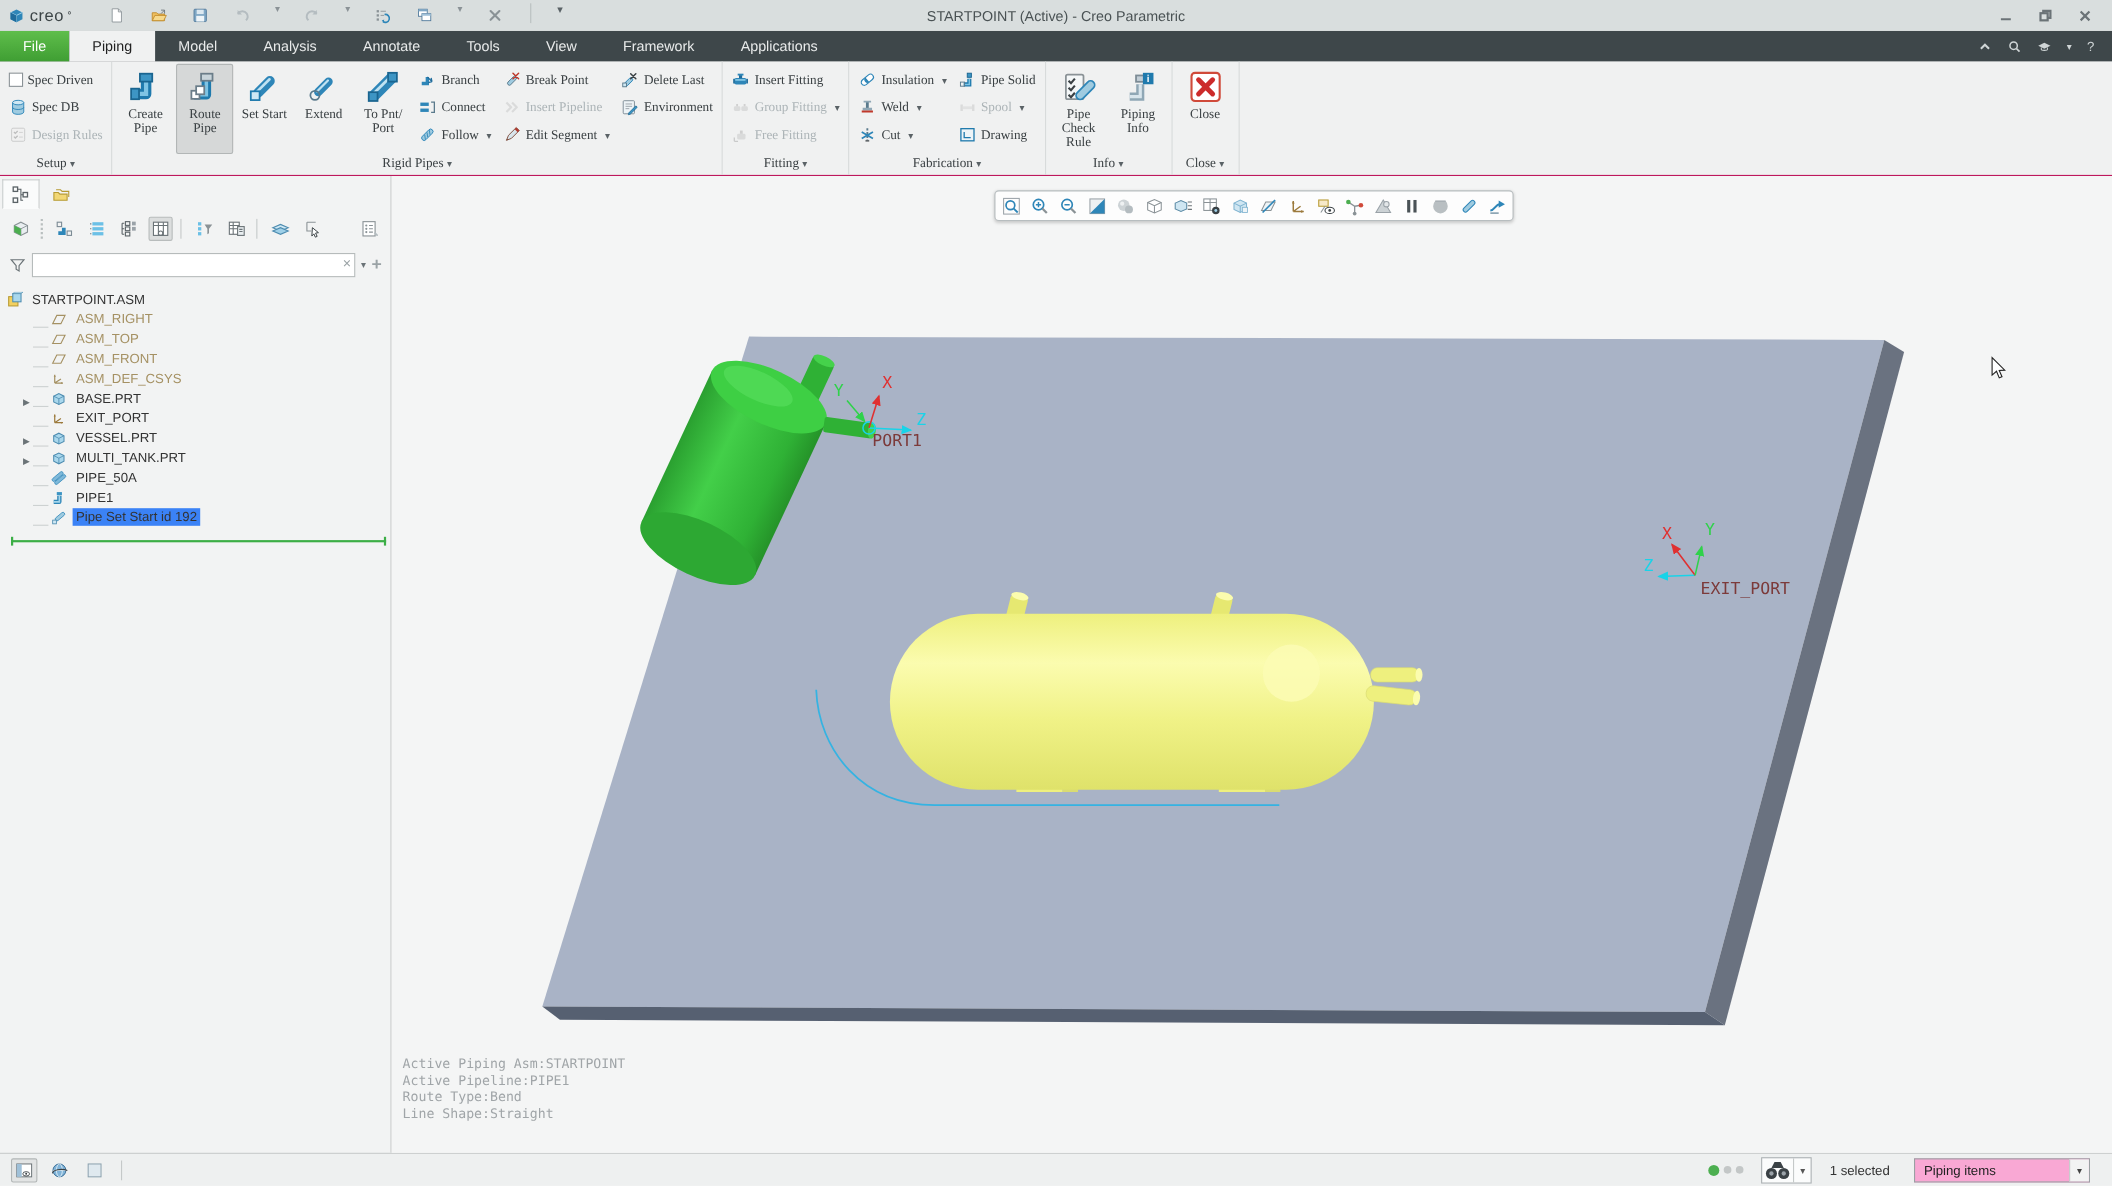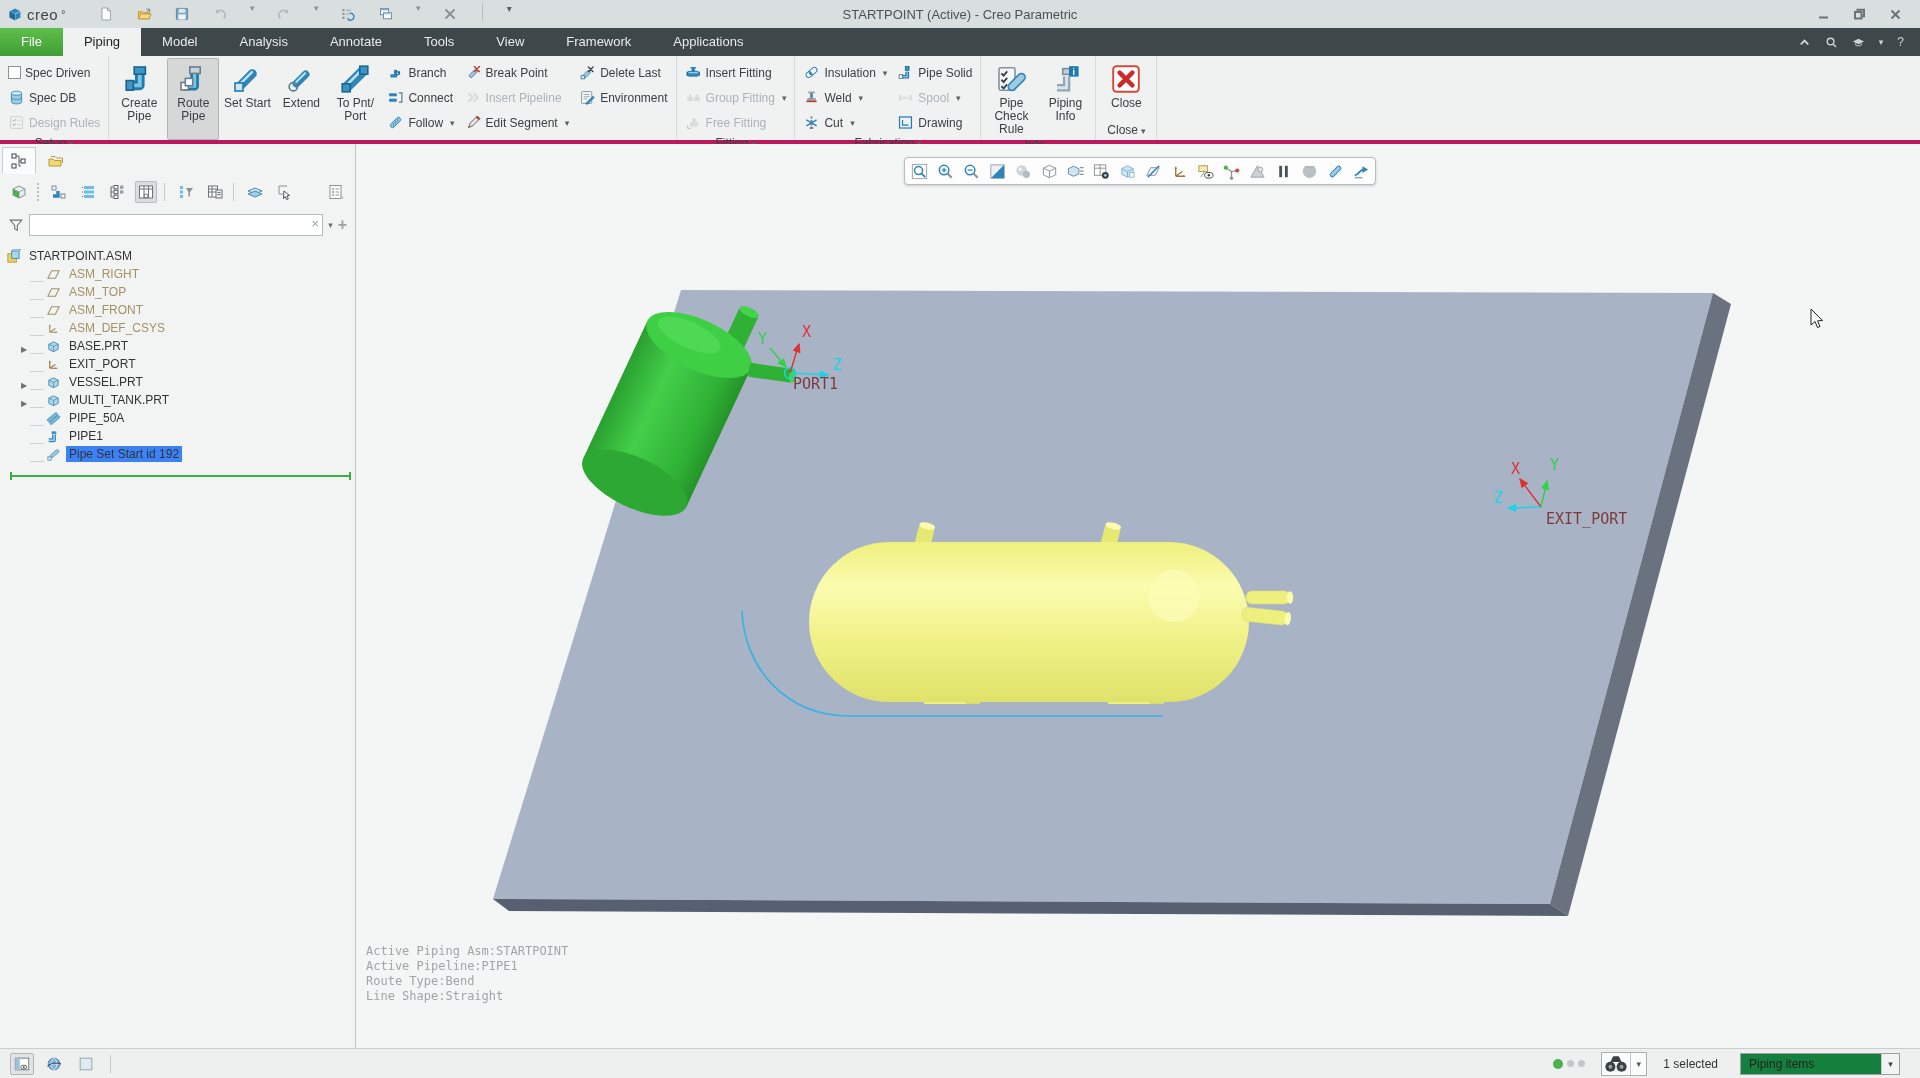--- a/index.html
+++ b/index.html
@@ -25,21 +25,21 @@
   
   .tabbar { height:28px; background:#3e474a; display:flex; align-items:stretch; color:#e9ebeb; font-size:13px; flex:0 0 auto; }
   .tab { padding:0 21px; line-height:28px; cursor:default; }
   .tab.file { background:linear-gradient(#5fbe4b,#3f9e33); color:#fff; }
   .tab.active { background:#f0f1f1; color:#222; }
   .tabtools { margin-left:auto; display:flex; align-items:center; gap:14px; padding-right:16px; color:#cfd5d6; }
   .tabtools svg { width:13px; height:13px; }
   .tt-glyph { font-size:12px; color:#cfd5d6; }
 
   
-  .ribbon { height:88px; background:#f0f1f1; border-bottom:4px solid #be185d; display:flex; align-items:stretch; flex:0 0 auto; }
+  .ribbon { height:104px; background:#f0f1f1; border-bottom:1px solid #be185d; display:flex; align-items:stretch; flex:0 0 auto;font-family:Liberation Serif, serif; }
   .rgroup { display:flex; flex-direction:column; border-right:1px solid #d8dbdb; padding:2px 4px 0 4px; }
   .rgroup-body { flex:1; display:flex; align-items:flex-start; gap:2px; }
   .rgroup-label { text-align:center; font-size:12px; color:#3a4043; padding:1px 6px 3px; white-space:nowrap; }
   .mini-arrow { font-size:9px; color:#5a6266; margin-left:3px; }
   .rb-large-row { display:flex; gap:2px; height:100%; }
   .rb-big { width:52px; display:flex; flex-direction:column; align-items:center; padding-top:4px; gap:2px; border:1px solid transparent; border-radius:2px; }
   .rb-big svg { width:32px; height:32px; flex:0 0 auto; }
   .rb-big .rb-label { font-size:12px; line-height:13px; text-align:center; white-space:pre-line; color:#3a4043; }
   .rb-big.sel { background:#d6d8d8; border-color:#b2b6b6; }
   .rb-col { display:flex; flex-direction:column; justify-content:flex-start; padding-top:2px; }
@@ -102,21 +102,21 @@
   .sb-sep { width:1px; height:18px; background:#c5c9c9; margin:0 4px; }
   .sb-spacer { flex:1; }
   .dots { display:flex; align-items:center; gap:4px; margin-right:8px; }
   .dot { border-radius:50%; }
   .dot.g { width:10px; height:10px; background:#4caf50; }
   .dot.dim { width:7px; height:7px; background:#c3c7c7; }
   .binoc { display:flex; align-items:center; height:24px; border:1px solid #aab0b2; background:#fbfcfc; }
   .binoc .b-ic { width:28px; height:100%; display:flex; align-items:center; justify-content:center; }
   .binoc .b-ar { width:16px; height:100%; display:flex; align-items:center; justify-content:center; border-left:1px solid #c5c9c9; font-size:9px; color:#555; }
   .sel-count { font-size:12px; color:#333; margin:0 14px 0 8px; }
-  .combo { width:160px; height:22px; border:1px solid #9aa0a3; background:#15803d; display:flex; align-items:center; margin-right:10px; }
+  .combo { width:160px; height:22px; border:1px solid #9aa0a3; background:#f9a8d4; display:flex; align-items:center; margin-right:10px; }
   .combo .c-text { flex:1; padding-left:8px; font-size:12px; color:#222; }
   .combo .c-btn { width:18px; height:100%; border-left:1px solid #c5c9c9; display:flex; align-items:center; justify-content:center; font-size:9px; color:#444; background:#f2f3f3; }
 </style>
 </head>
 <body>
 
 <svg width="0" height="0" style="position:absolute">
   <defs>
     <linearGradient id="gGreen" x1="0" y1="0" x2="1" y2="0">
       <stop offset="0" stop-color="#2aa030"></stop>
@@ -807,20 +807,21 @@
                 <span class="rb-label">Delete Last</span>
               </div>
               <div class="rb-small">
                 <svg>
                   <use href="#i-environment"></use>
                 </svg>
                 <span class="rb-label">Environment</span>
               </div>
             </div>
           </div>
+          <div class="rgroup-label"><span>Rigid Pipes</span><span class="mini-arrow">▾</span></div>
         </div>
         <div class="rgroup">
           <div class="rgroup-body">
             <div class="rb-col">
               <div class="rb-small">
                 <svg>
                   <use href="#i-insertfitting"></use>
                 </svg>
                 <span class="rb-label">Insert Fitting</span>
               </div>

